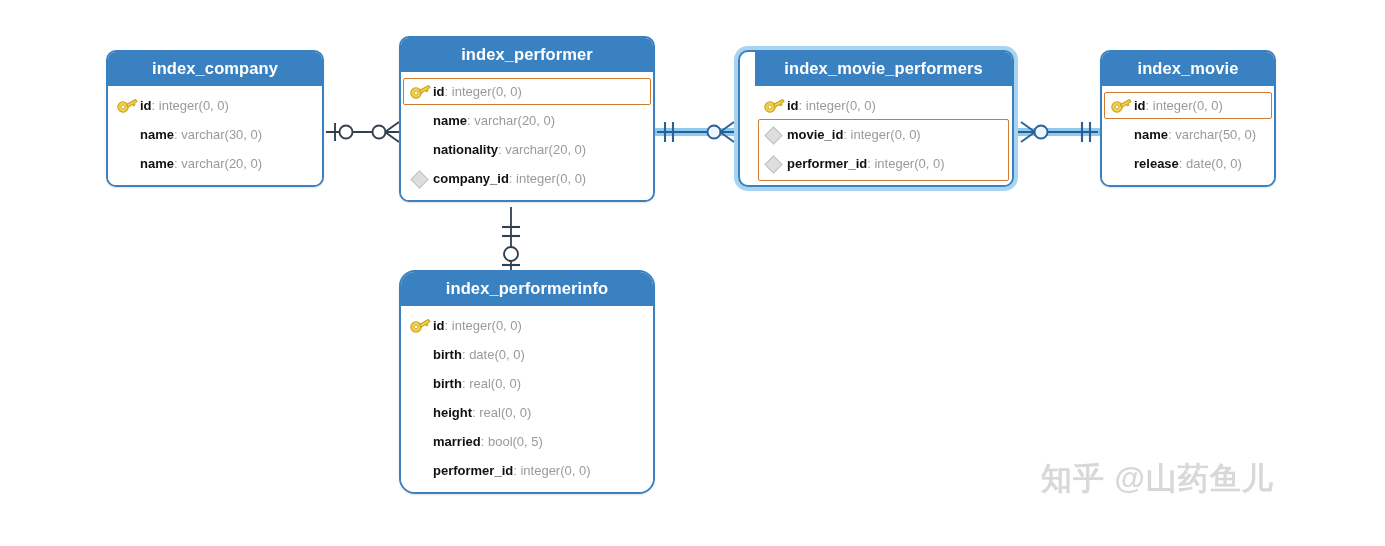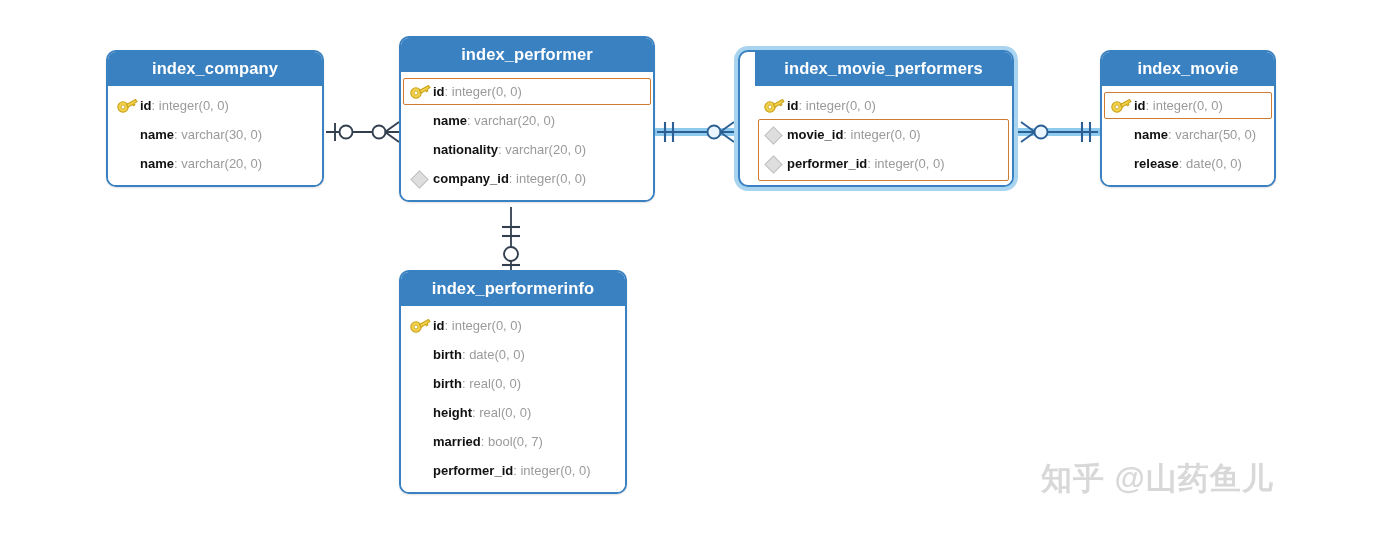--- a/index.html
+++ b/index.html
@@ -279,21 +279,21 @@
         <span class="field-icon"></span>
         <span class="field-text"><span class="fname">name</span>: <span>varchar(50, 0)</span></span>
       </div>
       <div class="field">
         <span class="field-icon"></span>
         <span class="field-text"><span class="fname">release</span>: <span>date(0, 0)</span></span>
       </div>
     </div>
   </div>
 
-  <div class="entity" style="left:375px; top:270px; width:228px;">
+  <div class="entity" style="left:375px; top:270px; width:256px;border-radius:16px;">
     <div class="entity-header">index_performerinfo</div>
     <div class="entity-body">
       <div class="field">
         <span class="field-icon">
           <svg class="key-icon" viewBox="0 0 21 16" xmlns="http://www.w3.org/2000/svg">
             <circle cx="6" cy="9" r="5.2" fill="#f2d14a" stroke="#c9a21c" stroke-width="1.1"></circle>
             <circle cx="6" cy="9" r="1.9" fill="#ffffff" stroke="#c9a21c" stroke-width="0.8"></circle>
             <path d="M9.5 6.6 L18.5 1.6 L20 3.6 L17.2 5.4 L17.9 6.7 L16.4 7.7 L15.6 6.4 L11 9.3 Z" fill="#f2d14a" stroke="#c9a21c" stroke-width="1.1" stroke-linejoin="round"></path>
           </svg>
         </span>
@@ -306,21 +306,21 @@
       <div class="field">
         <span class="field-icon"></span>
         <span class="field-text"><span class="fname">birth</span>: <span>real(0, 0)</span></span>
       </div>
       <div class="field">
         <span class="field-icon"></span>
         <span class="field-text"><span class="fname">height</span>: <span>real(0, 0)</span></span>
       </div>
       <div class="field">
         <span class="field-icon"></span>
-        <span class="field-text"><span class="fname">married</span>: <span>bool(0, 7)</span></span>
+        <span class="field-text"><span class="fname">married</span>: <span>bool(0, 5)</span></span>
       </div>
       <div class="field">
         <span class="field-icon"></span>
         <span class="field-text"><span class="fname">performer_id</span>: <span>integer(0, 0)</span></span>
       </div>
     </div>
   </div>
 
   <div class="watermark" style="left:1017px; top:458px;">知乎 @山药鱼儿</div>
 

